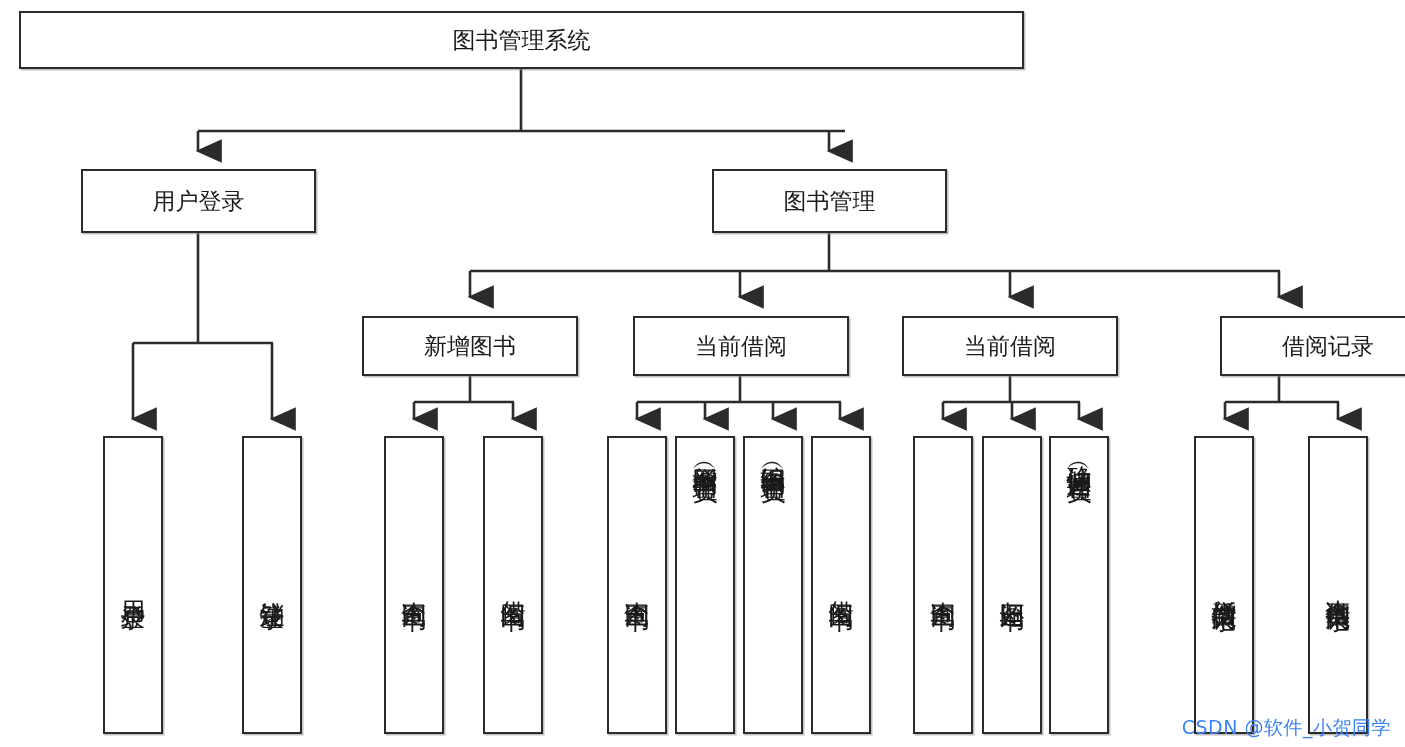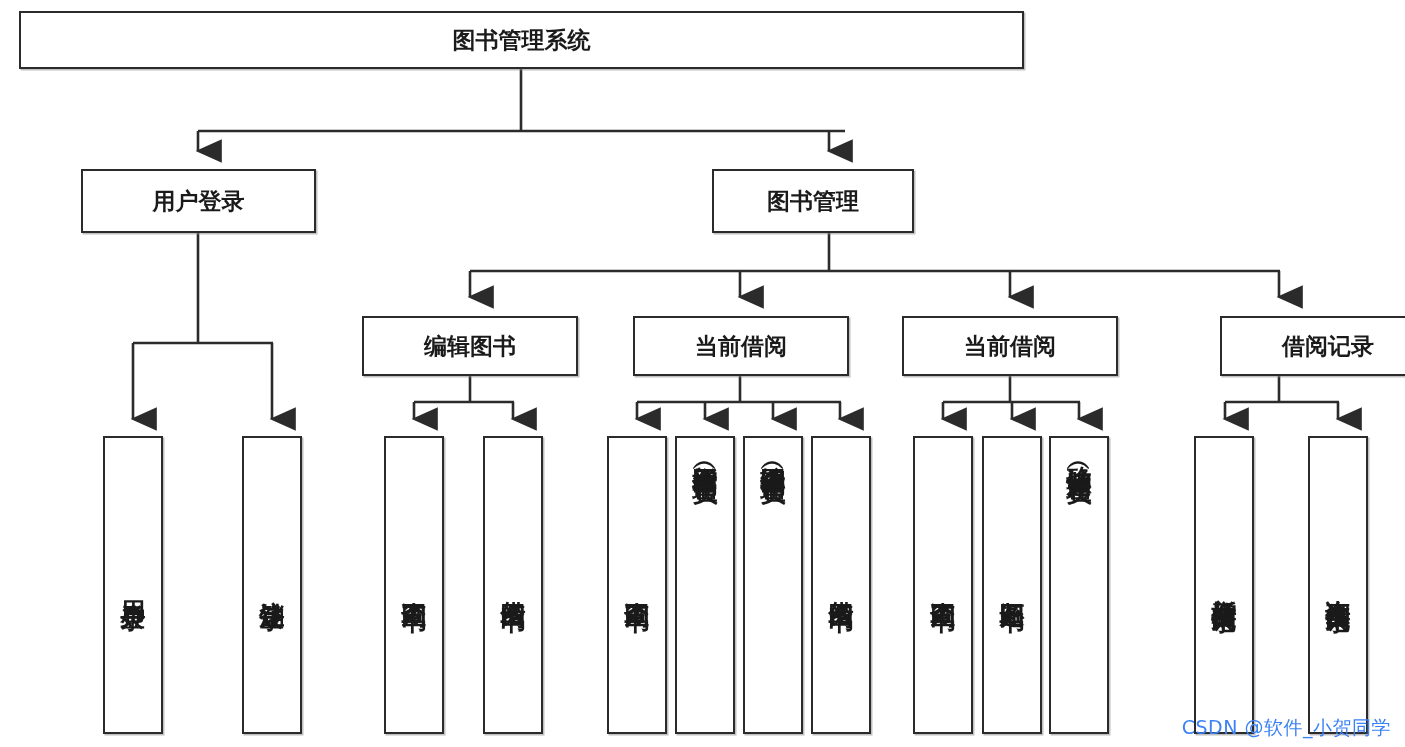--- a/index.html
+++ b/index.html
@@ -30,21 +30,20 @@
   .node {
     position: absolute;
     box-sizing: border-box;
     background: #ffffff;
     border: 2px solid #2b2b2b;
     box-shadow: 1.5px 1.5px 0 0 rgba(140,140,140,0.55);
     display: flex;
     align-items: center;
     justify-content: center;
     overflow: hidden;
-    font-weight: bold;
   }
   .node .label {
     color: #1a1a1a;
     text-align: center;
     line-height: 1.22;
     white-space: nowrap;
   }
   .node.horizontal .label {
     font-size: 23px;
   }
@@ -131,26 +130,26 @@
   </svg>
 
   <div class="node horizontal" style="left:19px; top:11px; width:1005px; height:58px;">
     <span class="label">图书管理系统</span>
   </div>
 
   <div class="node horizontal" style="left:81px; top:169px; width:235px; height:64px;">
     <span class="label">用户登录</span>
   </div>
 
-  <div class="node horizontal" style="left:712px; top:169px; width:202px; height:64px;">
+  <div class="node horizontal" style="left:712px; top:169px; width:235px; height:64px;">
     <span class="label">图书管理</span>
   </div>
 
   <div class="node horizontal" style="left:362px; top:316px; width:216px; height:60px;">
-    <span class="label">编辑图书</span>
+    <span class="label">新增图书</span>
   </div>
 
   <div class="node horizontal" style="left:633px; top:316px; width:216px; height:60px;">
     <span class="label">当前借阅</span>
   </div>
 
   <div class="node horizontal" style="left:902px; top:316px; width:216px; height:60px;">
     <span class="label">当前借阅</span>
   </div>
 

